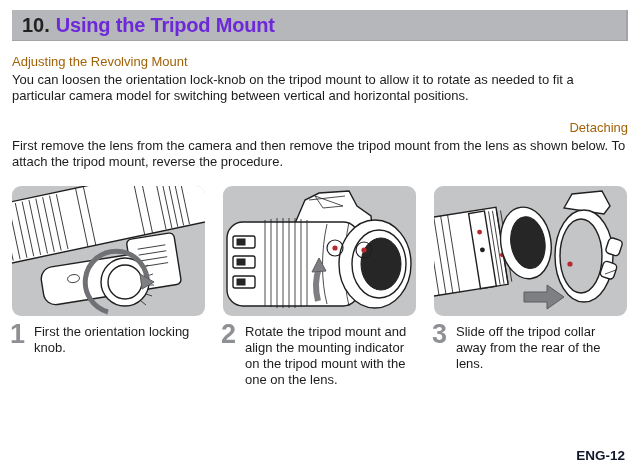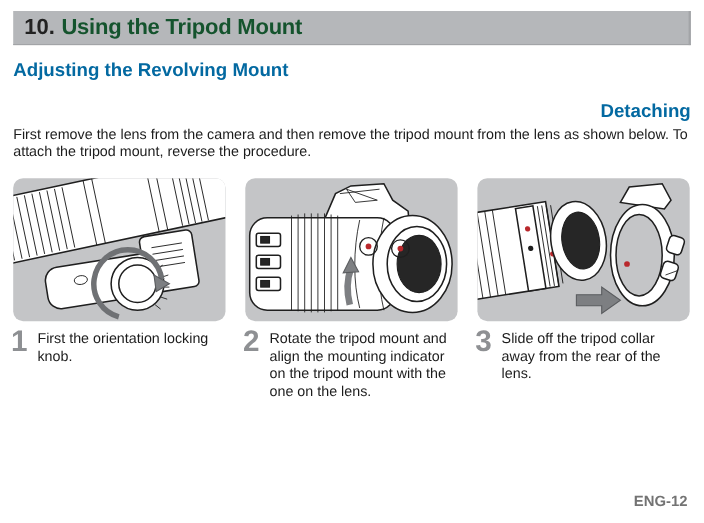--- a/index.html
+++ b/index.html
@@ -6,52 +6,53 @@
   .page{
     position:relative;width:640px;height:473px;background:#ffffff;
     font-family:"Liberation Sans",sans-serif;color:#1a1a1a;overflow:hidden;
   }
   .header-bar{
     margin:10px 12px 0 12px;height:31px;background:var(--header-bg,#b5b7ba);
     display:flex;align-items:center;padding-left:10px;box-sizing:border-box;
     border-right:2px solid #a2a4a7;border-bottom:1px solid #a2a4a7;
   }
   .header-bar .num{font-size:20px;font-weight:bold;color:#222;margin-right:6px;}
-  .header-bar .title{font-size:20px;font-weight:bold;color:#14532d;letter-spacing:-0.2px;}
-  h2.sec-heading{font-size:17px;font-weight:bold;margin:13px 12px 3px 12px;color:#0369a1;}
+  .header-bar .title{font-size:20px;font-weight:bold;color:#6d28d9;letter-spacing:-0.2px;}
+  h2.sec-heading{font-size:13px;font-weight:normal;margin:13px 12px 3px 12px;color:#a16207;}
   h2.sec-heading.second{margin-top:17px;text-align:right;}
   p.sec-body{font-size:13px;line-height:15.5px;margin:0 12px;width:616px;color:#1c1c1c;}
   .figures{display:grid;grid-template-columns:repeat(3,193px);column-gap:18px;margin:17px 12px 0 12px;}
   .panel{width:193px;height:130px;background:var(--panel-bg,#c4c5c7);border-radius:9px;overflow:hidden;}
   .panel svg{display:block;}
   .steps{display:grid;grid-template-columns:repeat(3,193px);column-gap:18px;margin:6px 12px 0 10px;}
   .step{display:flex;align-items:flex-start;}
   .step-number{
     font-size:27px;font-weight:bold;color:var(--step-num,#8e9093);
     line-height:24px;width:19px;flex:0 0 19px;margin-right:5px;text-align:left;
   }
   .step-caption{font-size:13px;line-height:16px;padding-top:2px;color:#1c1c1c;}
-  .footer-label{position:absolute;right:15px;bottom:10px;font-size:13.5px;font-weight:bold;color:#737373;}
+  .footer-label{position:absolute;right:15px;bottom:10px;font-size:13.5px;font-weight:bold;color:#0f172a;}
   .stroke{fill:#ffffff;stroke:#1f1f1f;stroke-width:1.4;}
   .thin{stroke:#1f1f1f;stroke-width:0.8;fill:none;}
   .dark{fill:#262626;stroke:#1f1f1f;stroke-width:1;}
   .arrow{fill:#7d7f82;stroke:#5a5c5f;stroke-width:1;}
   .reddot{fill:#b9282c;}
 </style>
 </head>
 <body>
 
 <div class="page">
 
   <div class="header-bar">
     <span class="num">10.</span>
     <span class="title">Using the Tripod Mount</span>
   </div>
 
   <h2 class="sec-heading">Adjusting the Revolving Mount</h2>
+  <p class="sec-body">You can loosen the orientation lock-knob on the tripod mount to allow it to rotate as needed to fit a particular camera model for switching between vertical and horizontal positions.</p>
 
   <h2 class="sec-heading second">Detaching</h2>
   <p class="sec-body">First remove the lens from the camera and then remove the tripod mount from the lens as shown below. To attach the tripod mount, reverse the procedure.</p>
 
   <div class="figures">
 
     <div class="panel">
       <svg width="193" height="130" viewBox="0 0 193 130">
 
         <g transform="rotate(-12 96 30)">

